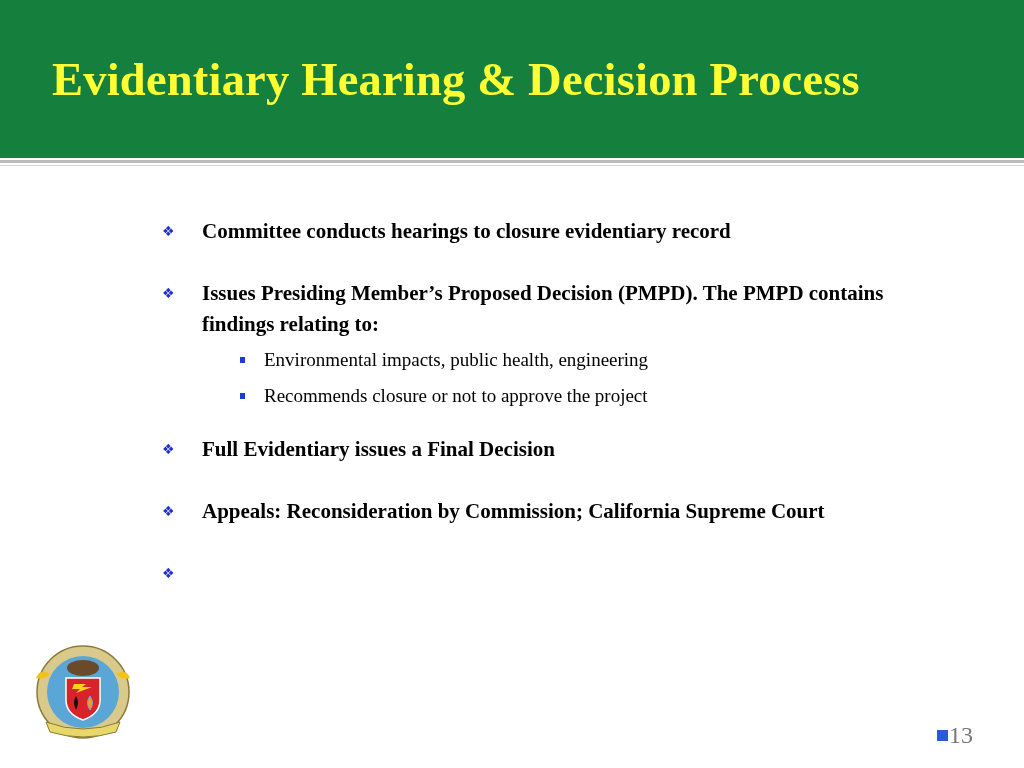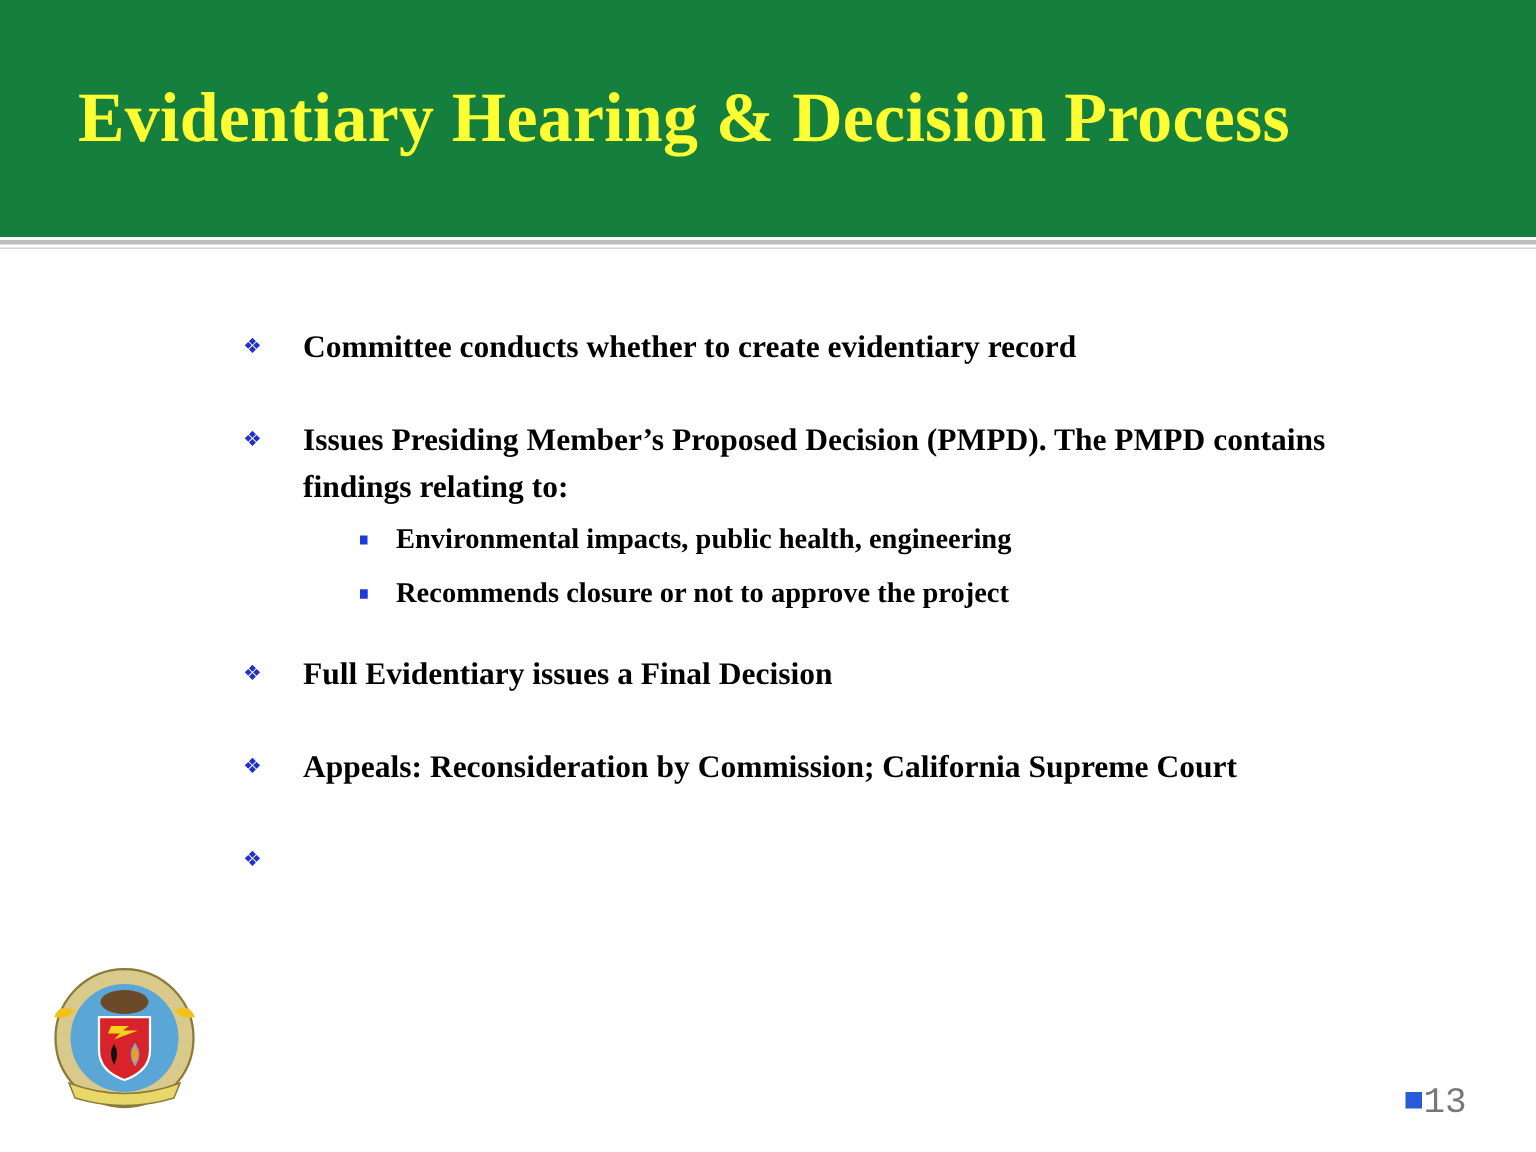--- a/index.html
+++ b/index.html
@@ -4,40 +4,40 @@
 <style>
   html, body { margin:0; padding:0; }
   body { width:1024px; height:768px; background:#ffffff; position:relative; overflow:hidden; font-family:"Liberation Serif","DejaVu Serif",serif; }
   .header { position:absolute; left:0; top:0; width:1024px; height:158px; background:#15803d; }
   .title { position:absolute; left:52px; top:52px; font-size:47px; color:#ffff33; font-weight:bold; letter-spacing:0.2px; white-space:nowrap; transform:scaleX(0.99); transform-origin:left; }
   .rule1 { position:absolute; left:0; top:160px; width:1024px; height:3px; background:#bdbdbd; }
   .rule2 { position:absolute; left:0; top:165px; width:1024px; height:1px; background:#d6d6d6; }
   .content { position:absolute; left:160px; top:216px; width:780px; }
   .item { position:relative; padding-left:42px; font-weight:bold; font-size:21px; line-height:31px; color:#000; margin-bottom:31px; }
   .item .bullet { position:absolute; left:2px; top:0; font-size:14px; color:#2030d0; font-weight:normal; }
-  .sub { list-style:none; margin:2px 0 0 0; padding:0; font-weight:bold; }
+  .sub { list-style:none; margin:2px 0 0 0; padding:0; font-weight:normal; }
   .sub li { position:relative; padding-left:62px; font-size:19px; line-height:36px; color:#000; }
   .sub li .sq { position:absolute; left:38px; top:15px; width:5px; height:6px; background:#1a3cd8; }
   .seal { position:absolute; left:28px; top:640px; width:110px; height:110px; }
-  .pagenum { position:absolute; left:937px; top:722px; font-size:24px; color:#777; font-family:Liberation Mono, monospace; }
+  .pagenum { position:absolute; left:937px; top:722px; font-size:24px; color:#777; font-family:Liberation Serif, serif; }
   .pagenum .sq { display:inline-block; width:11px; height:11px; background:#2a5bd7; margin-right:1px; vertical-align:2px; }
 </style>
 </head>
 <body>
 
 <div class="header">
   <div class="title">Evidentiary Hearing &amp; Decision Process</div>
 </div>
 <div class="rule1"></div>
 <div class="rule2"></div>
 
 <div class="content">
   <div class="item">
     <span class="bullet">❖</span>
-    <span>Committee conducts whether to create evidentiary record</span>
+    <span>Committee conducts hearings to closure evidentiary record</span>
   </div>
   <div class="item" style="margin-bottom:20px;">
     <span class="bullet">❖</span>
     <span>Issues Presiding Member’s Proposed Decision (PMPD). The PMPD contains findings relating to:</span>
     <ul class="sub">
       <li><span class="sq"></span><span>Environmental impacts, public health, engineering</span></li>
       <li><span class="sq"></span></li>
       <li><span class="sq"></span><span>Recommends closure or not to approve the project</span></li>
     </ul>
   </div>

